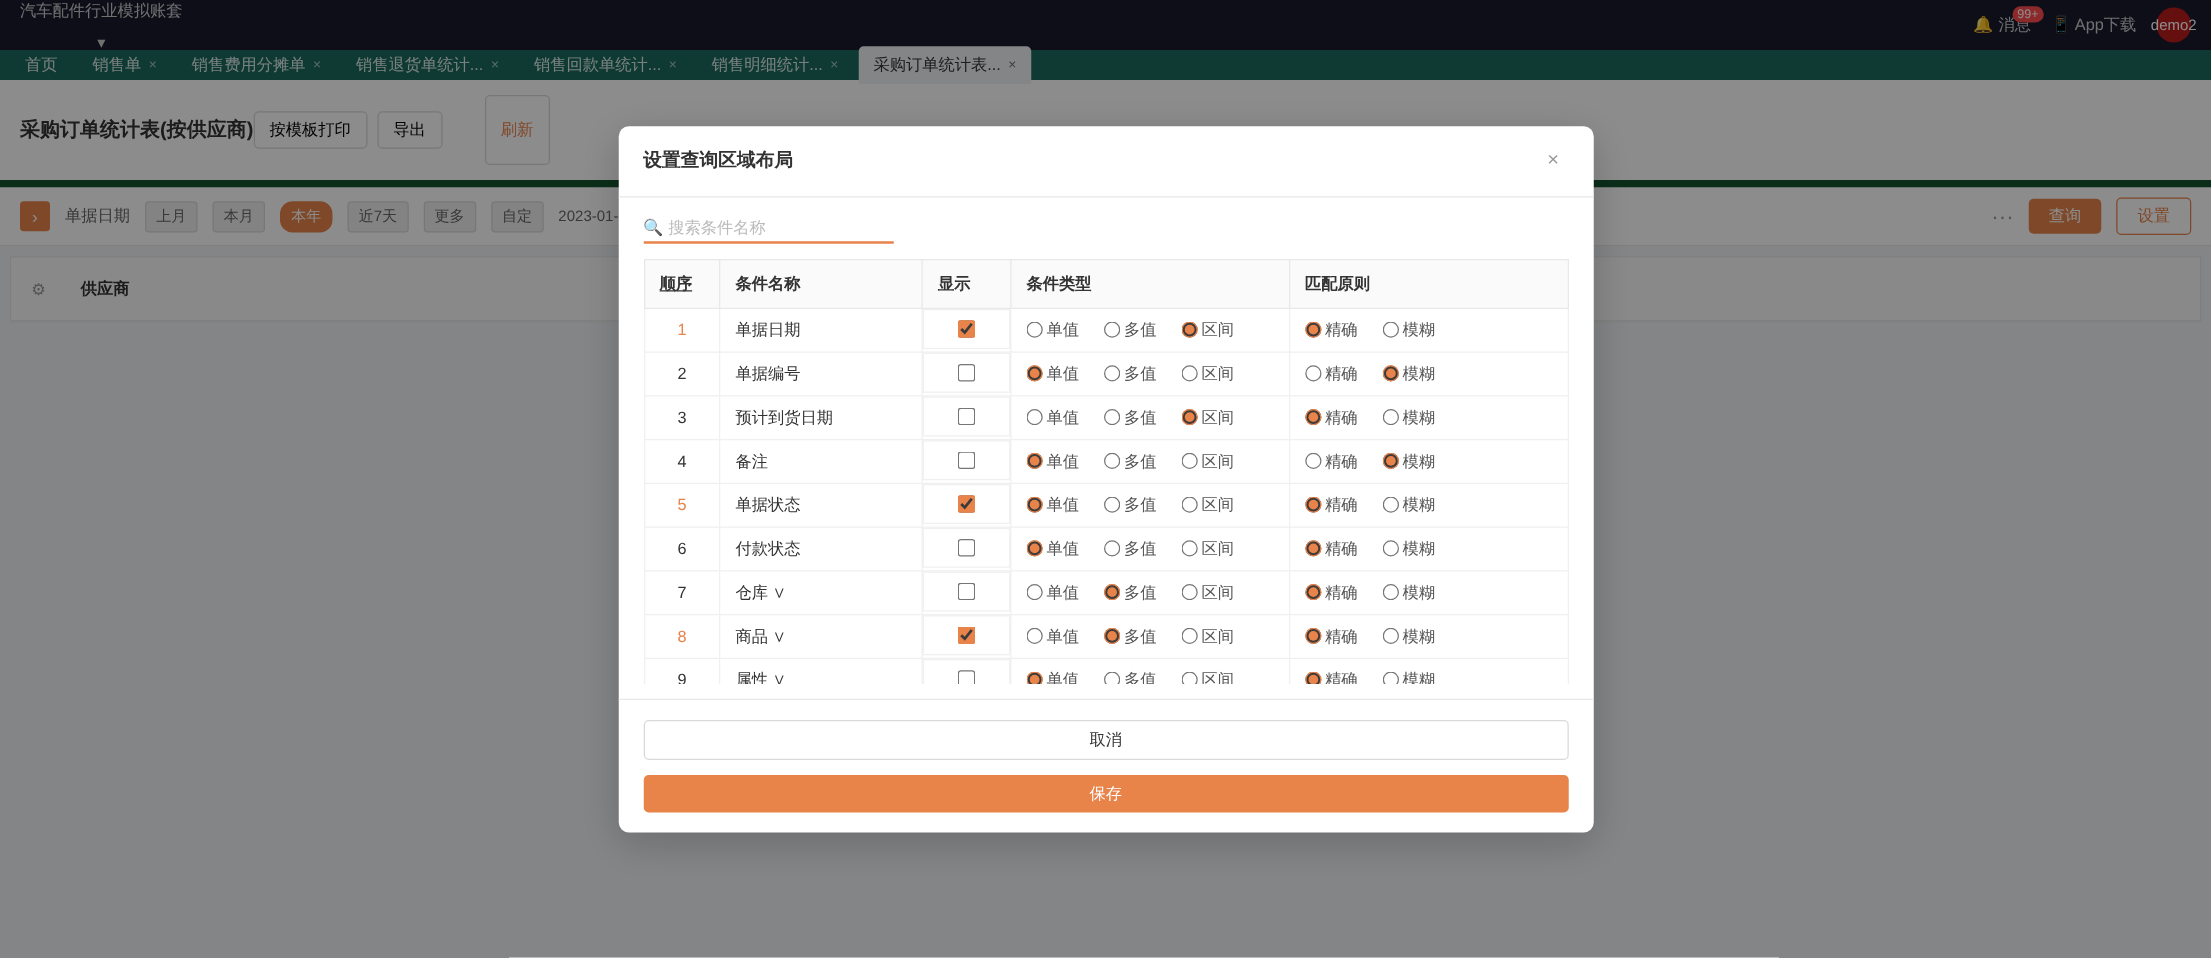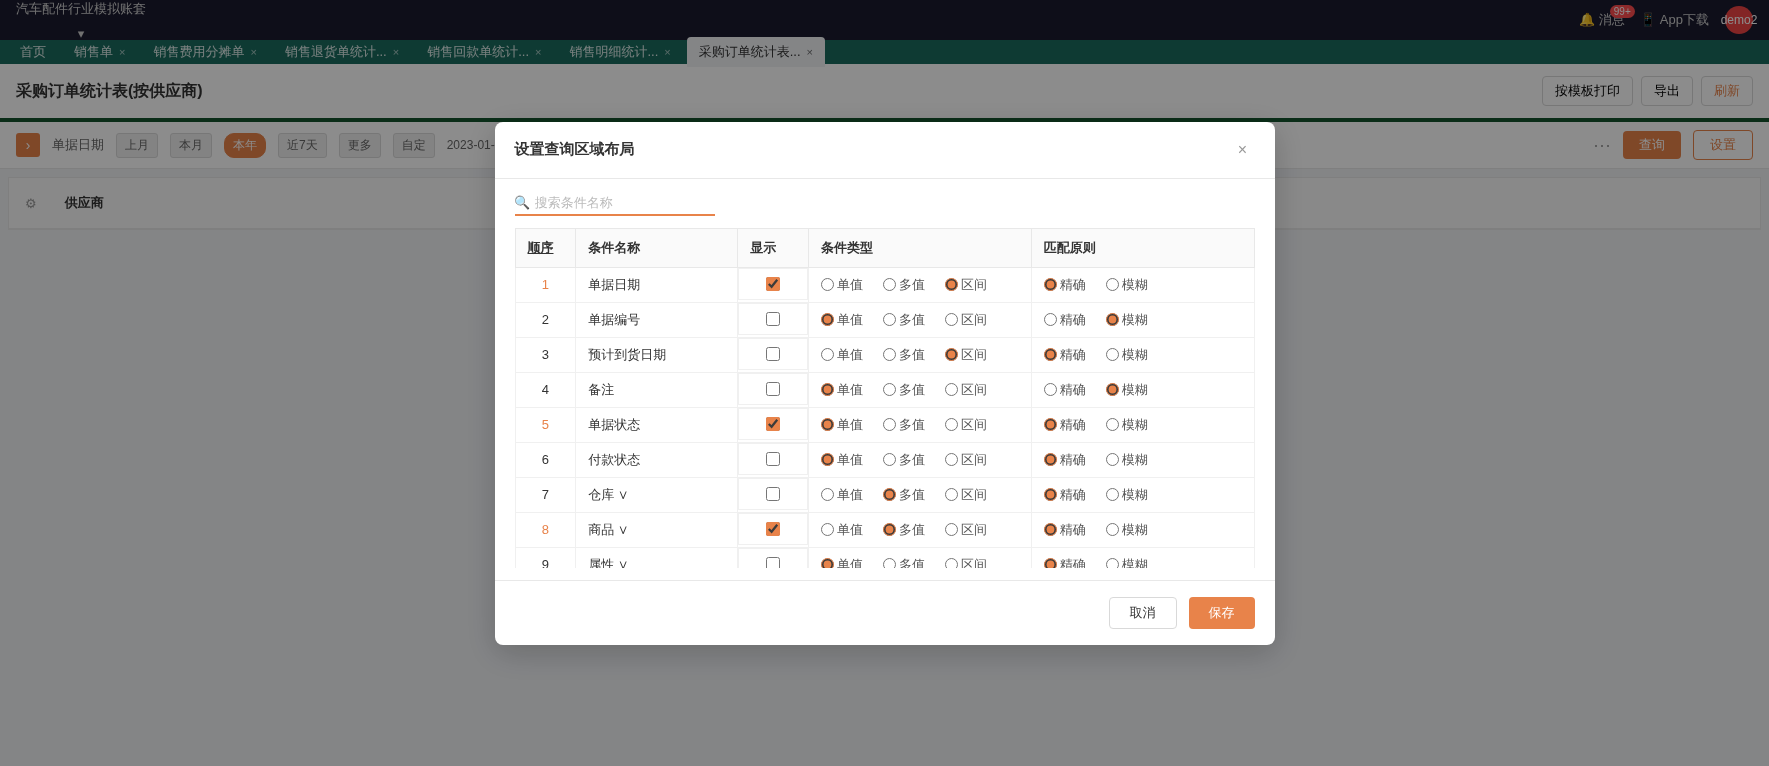--- a/index.html
+++ b/index.html
@@ -12,21 +12,21 @@
       display: flex;
       align-items: center;
       justify-content: space-between;
       padding: 0 16px;
       color: #ccc;
     }
     .top-bar-left { display: flex; align-items: center; gap: 8px; font-size: 13px; flex-direction: column; }
     .top-bar-right { display: flex; align-items: center; gap: 16px; font-size: 13px; }
     .notif-badge { position: relative; display: inline-block; }
     .badge { background: #ff4d4f; color: white; border-radius: 8px; padding: 1px 4px; font-size: 10px; position: absolute; top: -6px; right: -10px; }
-    .avatar { width: 28px; height: 28px; border-radius: 50%; background: #ef4444; color: white; display: flex; align-items: center; justify-content: center; font-size: 12px; }
+    .avatar { width: 28px; height: 28px; border-radius: 50%; background: #b91c1c; color: white; display: flex; align-items: center; justify-content: center; font-size: 12px; }
 
     
     .tab-bar {
       height: 24px;
       background: #1a6b5e;
       display: flex;
       align-items: center;
       padding: 0 8px;
       gap: 4px;
     }
@@ -44,28 +44,28 @@
     }
     .tab.active { background: #f0f2f5; color: #333; }
     .tab-close { font-size: 11px; opacity: 0.7; }
 
     
     .page-header {
       background: white;
       padding: 12px 16px;
       display: flex;
       align-items: center;
-      justify-content: space-between;
-      border-bottom: 4px solid #14532d;
+      justify-content: flex-start;
+      border-bottom: 6px solid #14532d;
     }
     .page-title { font-size: 16px; font-weight: 600; color: #333; }
     .header-actions { display: flex; align-items: center; gap: 8px; }
     .btn-print { padding: 5px 12px; border: 1px solid #d9d9d9; background: white; border-radius: 4px; cursor: pointer; font-size: 13px; display: flex; align-items: center; gap: 4px; }
     .btn-export { padding: 5px 12px; border: 1px solid #d9d9d9; background: white; border-radius: 4px; cursor: pointer; font-size: 13px; display: flex; align-items: center; gap: 4px; }
-    .btn-refresh { padding: 5px 12px; border: 1px solid #d9d9d9; background: white; border-radius: 4px; cursor: pointer; font-size: 13px; display: flex; align-items: center; gap: 4px; color: #e8834a; }
+    .btn-refresh { padding: 18px 12px; border: 1px solid #d9d9d9; background: white; border-radius: 4px; cursor: pointer; font-size: 13px; display: flex; align-items: center; gap: 4px; color: #e8834a; margin-left: 26px; }
 
     
     .filter-bar {
       background: white;
       padding: 8px 16px;
       display: flex;
       align-items: center;
       gap: 12px;
       border-bottom: 1px solid #e8e8e8;
     }
@@ -210,20 +210,21 @@
     .check-item input[type="checkbox"] { accent-color: #e8834a; cursor: pointer; width: 14px; height: 14px; }
 
     
     .modal-footer {
       padding: 16px 20px;
       display: flex;
       justify-content: flex-end;
       gap: 12px;
       border-top: 1px solid #e8e8e8;
       margin-top: 12px;
+      flex-direction: column;
     }
     .btn-cancel { padding: 6px 20px; border: 1px solid #d9d9d9; background: white; border-radius: 4px; cursor: pointer; font-size: 13px; color: #333; }
     .btn-save { padding: 6px 20px; border: none; background: #e8834a; color: white; border-radius: 4px; cursor: pointer; font-size: 13px; }
 
     .col-order { width: 60px; text-decoration: underline; }
     .col-name { width: 160px; }
     .col-show { width: 70px; text-align: center; }
     .col-type { width: 220px; }
     .col-match { width: 220px; }
   </style>

